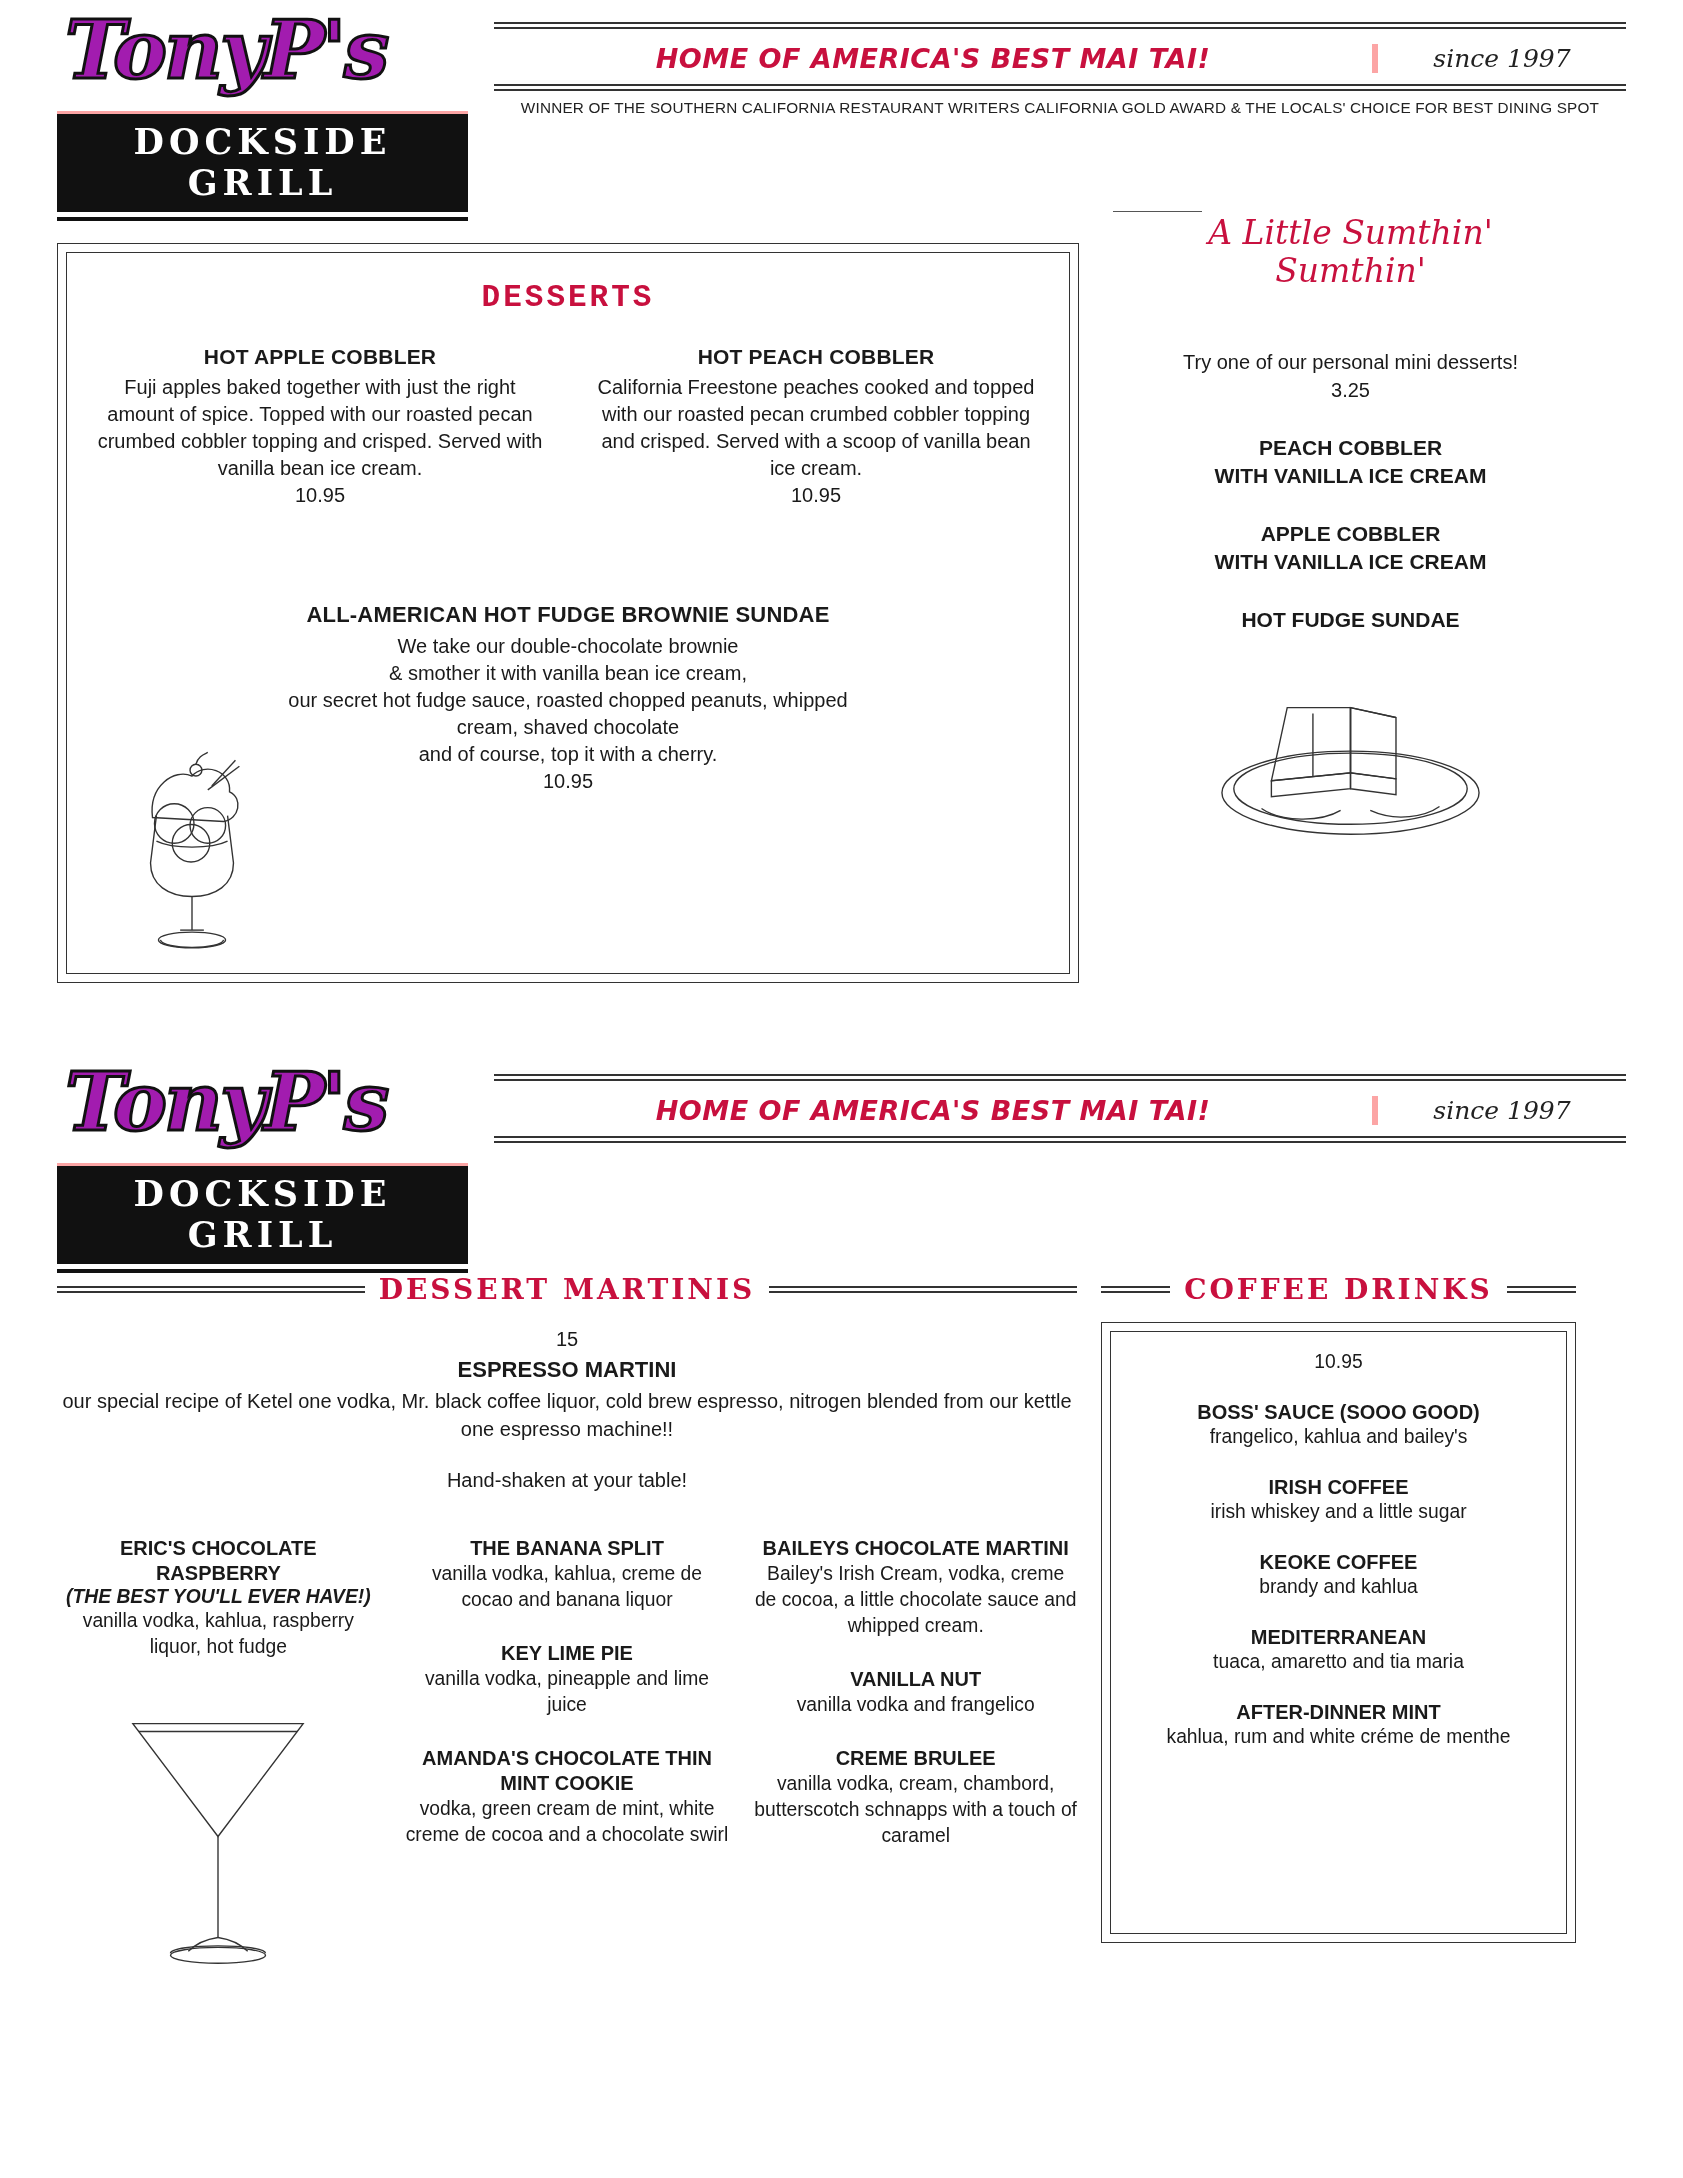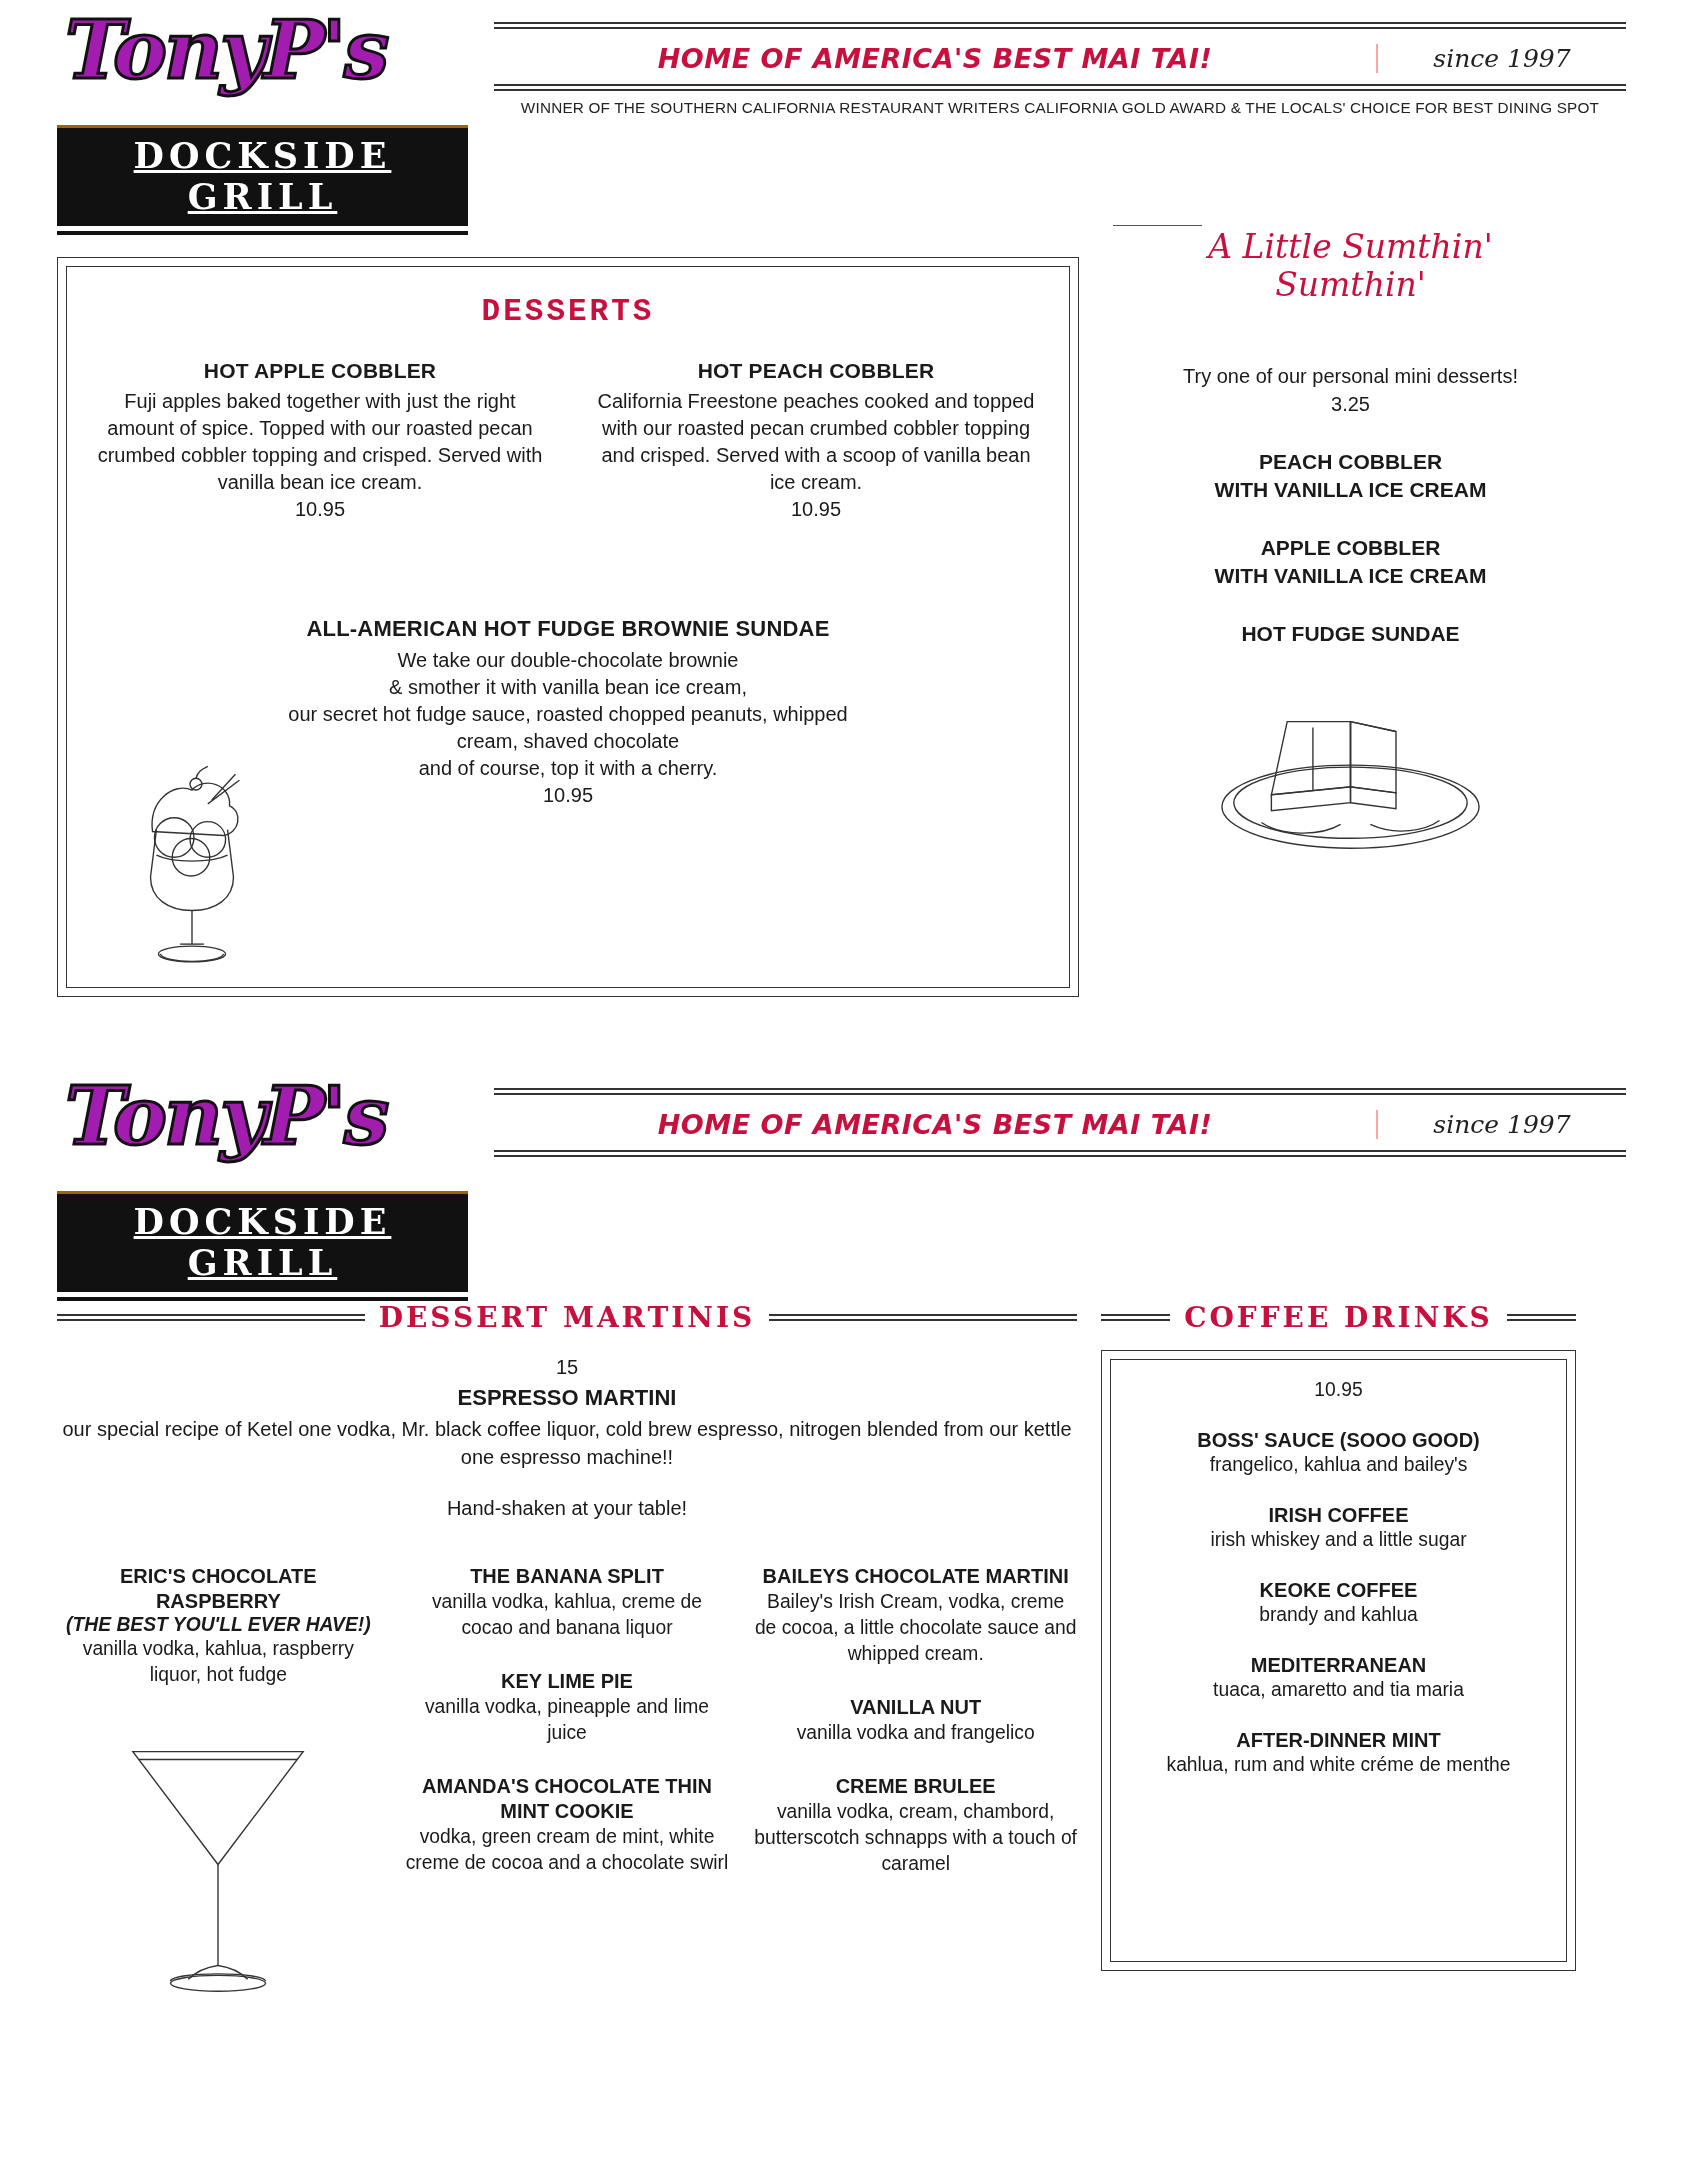--- a/index.html
+++ b/index.html
@@ -46,23 +46,22 @@
   }
   .logo-bar {
     background: #111111;
     color: #ffffff;
     font-family: "DejaVu Serif", serif;
     font-weight: bold;
     font-size: 35px;
     letter-spacing: 5px;
     text-align: center;
     padding: 7px 0 9px 0;
-    margin-top: 14px;
-    border-top: 3px solid #a16207;
-    text-decoration: underline;
+    margin-top: 0;
+    border-top: 3px solid #fca5a5;
   }
   .logo-underline {
     height: 4px;
     background: #111;
     margin-top: 5px;
   }
 
   
   .header {
     display: flex;
@@ -93,21 +92,21 @@
     font-size: 27px;
     letter-spacing: 0.5px;
   }
   .since {
     width: 248px;
     text-align: center;
     font-family: "DejaVu Serif", serif;
     font-style: italic;
     font-size: 25px;
     color: #222;
-    border-left: 2px solid #fca5a5;
+    border-left: 6px solid #fca5a5;
   }
   .award {
     text-align: center;
     font-size: 15.3px;
     letter-spacing: 0.2px;
     color: #222;
     padding-top: 8px;
   }
 
   

